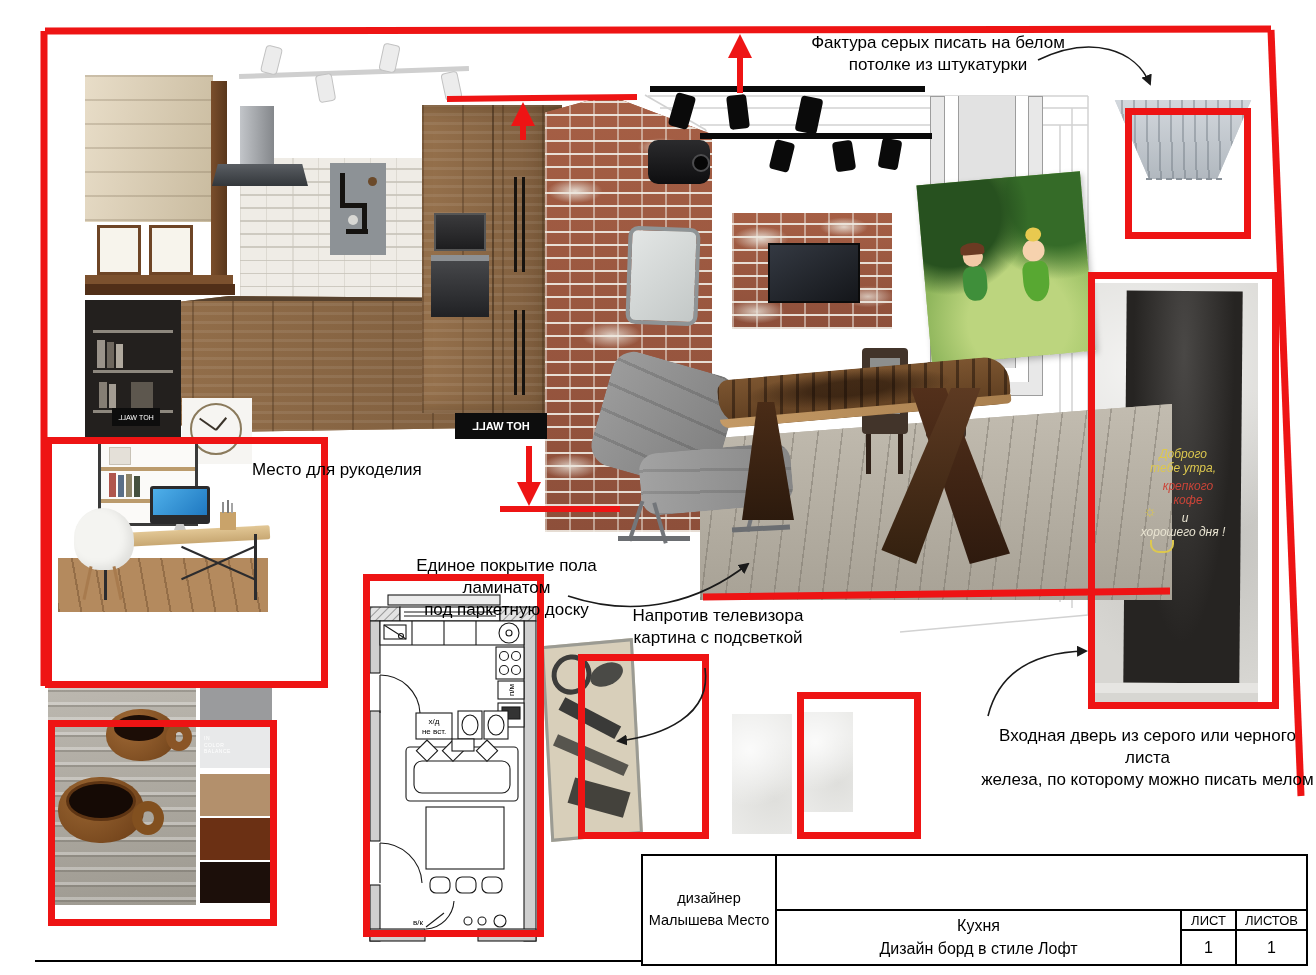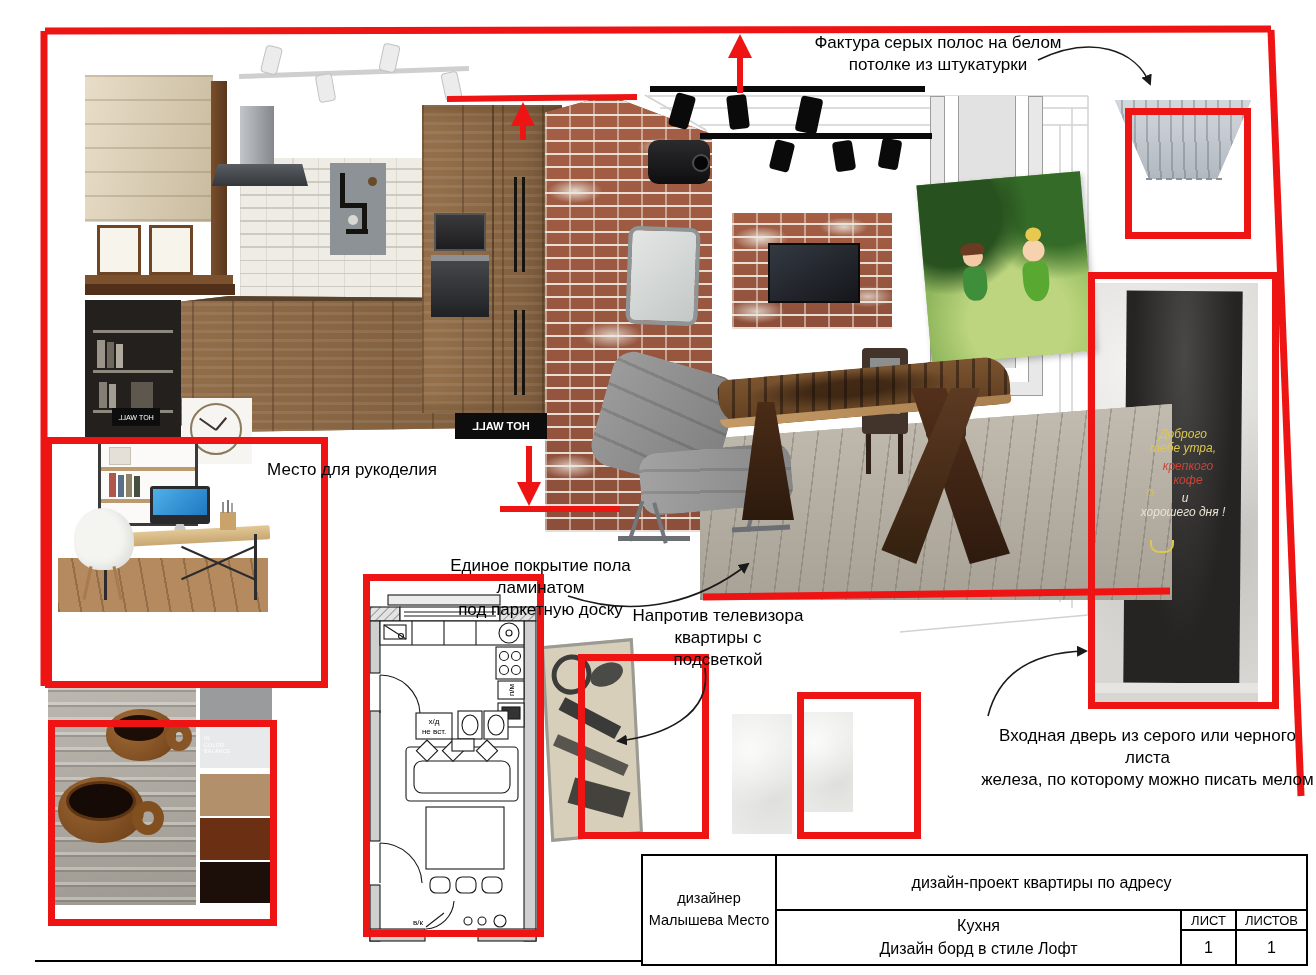--- a/index.html
+++ b/index.html
@@ -22,21 +22,21 @@
     repeating-linear-gradient(0deg, rgba(200,196,186,.85) 0 1.5px, transparent 1.5px 13px),
     repeating-linear-gradient(90deg, rgba(200,196,186,.45) 0 1.5px, transparent 1.5px 26px);}
   .wood{background-color:#8f6b47;background-image:
     repeating-linear-gradient(90deg, rgba(66,44,24,.35) 0 2px, transparent 2px 40px),
     repeating-linear-gradient(0deg, rgba(255,255,255,.08) 0 3px, transparent 3px 9px),
     linear-gradient(90deg,#96714c,#7a5a3b);}
   .laminate{background-color:#b6b0a4;background-image:
     repeating-linear-gradient(97deg, rgba(110,104,94,.4) 0 1.5px, transparent 1.5px 24px),
     linear-gradient(180deg,#c2bcb0,#a8a296);}
   .plaster{background:#ebebe9;background-image:radial-gradient(circle at 30% 30%, rgba(255,255,255,.8), transparent 60%),radial-gradient(circle at 70% 70%, rgba(210,210,206,.5), transparent 60%);}
-  .chalk{font-style:italic;font-size:12px;line-height:1.15;text-align:center;z-index:45;}
+  .chalk{font-style:italic;font-size:12px;line-height:1.15;text-align:center;z-index:45;margin-top:20px;}
   svg{display:block;}
 </style>
 </head>
 <body>
 
 <div id="page">
 
   <svg class="abs" style="left:0;top:0;z-index:5;" width="1316" height="975">
     <g stroke="#d2d2d2" stroke-width="1.5" fill="none">
       <line x1="648" y1="96" x2="1088" y2="96"></line>
@@ -372,45 +372,42 @@
       <path d="M703,597 L1170,591" stroke-width="7"></path>
     </g>
     <g stroke="#1a1a1a" stroke-width="1.6" fill="none">
       <path d="M1038,60 C1092,34 1136,50 1150,84" marker-end="url(#blkArrow)"></path>
       <path d="M568,596 C640,620 702,600 748,564" marker-end="url(#blkArrow)"></path>
       <path d="M705,668 C712,716 662,736 618,741" marker-end="url(#blkArrow)"></path>
       <path d="M988,716 C1000,668 1040,652 1086,651" marker-end="url(#blkArrow)"></path>
     </g>
   </svg>
 
-  <div class="abs note pre" style="left:803px;top:32px;width:270px;">Фактура серых полос на белом
+  <div class="abs note pre" style="left:803px;top:32px;width:270px;">Фактура серых писать на белом
 потолке из штукатурки</div>
-  <div class="abs note" style="left:252px;top:459px;width:200px;text-align:center;white-space:nowrap;">Место для рукоделия</div>
-  <div class="abs note pre" style="left:418px;top:555px;width:245px;">Единое покрытие пола ламинатом
+  <div class="abs note" style="left:252px;top:459px;width:200px;text-align:left;white-space:nowrap;">Место для рукоделия</div>
+  <div class="abs note pre" style="left:384px;top:555px;width:245px;">Единое покрытие пола ламинатом
 под паркетную доску</div>
   <div class="abs note pre" style="left:628px;top:605px;width:180px;">Напротив телевизора
-квартиры с подсветкой</div>
+картина с подсветкой</div>
   <div class="abs note pre" style="left:975px;top:725px;width:345px;">Входная дверь из серого или черного листа
 железа, по которому можно писать мелом</div>
 
   <div class="abs" style="left:35px;top:960px;width:608px;height:2px;background:#000;z-index:46;"></div>
 
   <div class="abs" style="left:641px;top:854px;width:667px;height:112px;border:2px solid #000;box-sizing:border-box;z-index:46;background:#fff;">
     <div class="abs" style="left:132px;top:0;width:2px;height:108px;background:#000;"></div>
     <div class="abs" style="left:132px;top:53px;width:531px;height:2px;background:#000;"></div>
     <div class="abs" style="left:537px;top:53px;width:2px;height:55px;background:#000;"></div>
     <div class="abs" style="left:592px;top:53px;width:2px;height:55px;background:#000;"></div>
     <div class="abs" style="left:537px;top:73px;width:126px;height:2px;background:#000;"></div>
     <div class="abs" style="left:0;top:0;width:132px;height:108px;display:flex;flex-direction:column;align-items:center;justify-content:center;font-size:14.5px;line-height:1.5;text-align:center;">
       <div>дизайнер</div>
       <div>Малышева Место</div>
     </div>
-    <div class="abs" style="left:134px;top:0;width:529px;height:53px;display:flex;align-items:center;justify-content:center;font-size:16px;">
-      <span>дизайн-проект квартиры по адресу</span>
-    </div>
     <div class="abs" style="left:134px;top:55px;width:403px;height:53px;display:flex;flex-direction:column;align-items:center;justify-content:center;font-size:16px;line-height:1.4;text-align:right;">
       <div>Кухня</div>
       <div>Дизайн борд в стиле Лофт</div>
     </div>
     <div class="abs" style="left:539px;top:55px;width:53px;height:18px;display:flex;align-items:center;justify-content:center;font-size:13px;">
       <span>ЛИСТ</span>
     </div>
     <div class="abs" style="left:594px;top:55px;width:69px;height:18px;display:flex;align-items:center;justify-content:center;font-size:13px;">
       <span>ЛИСТОВ</span>
     </div>

